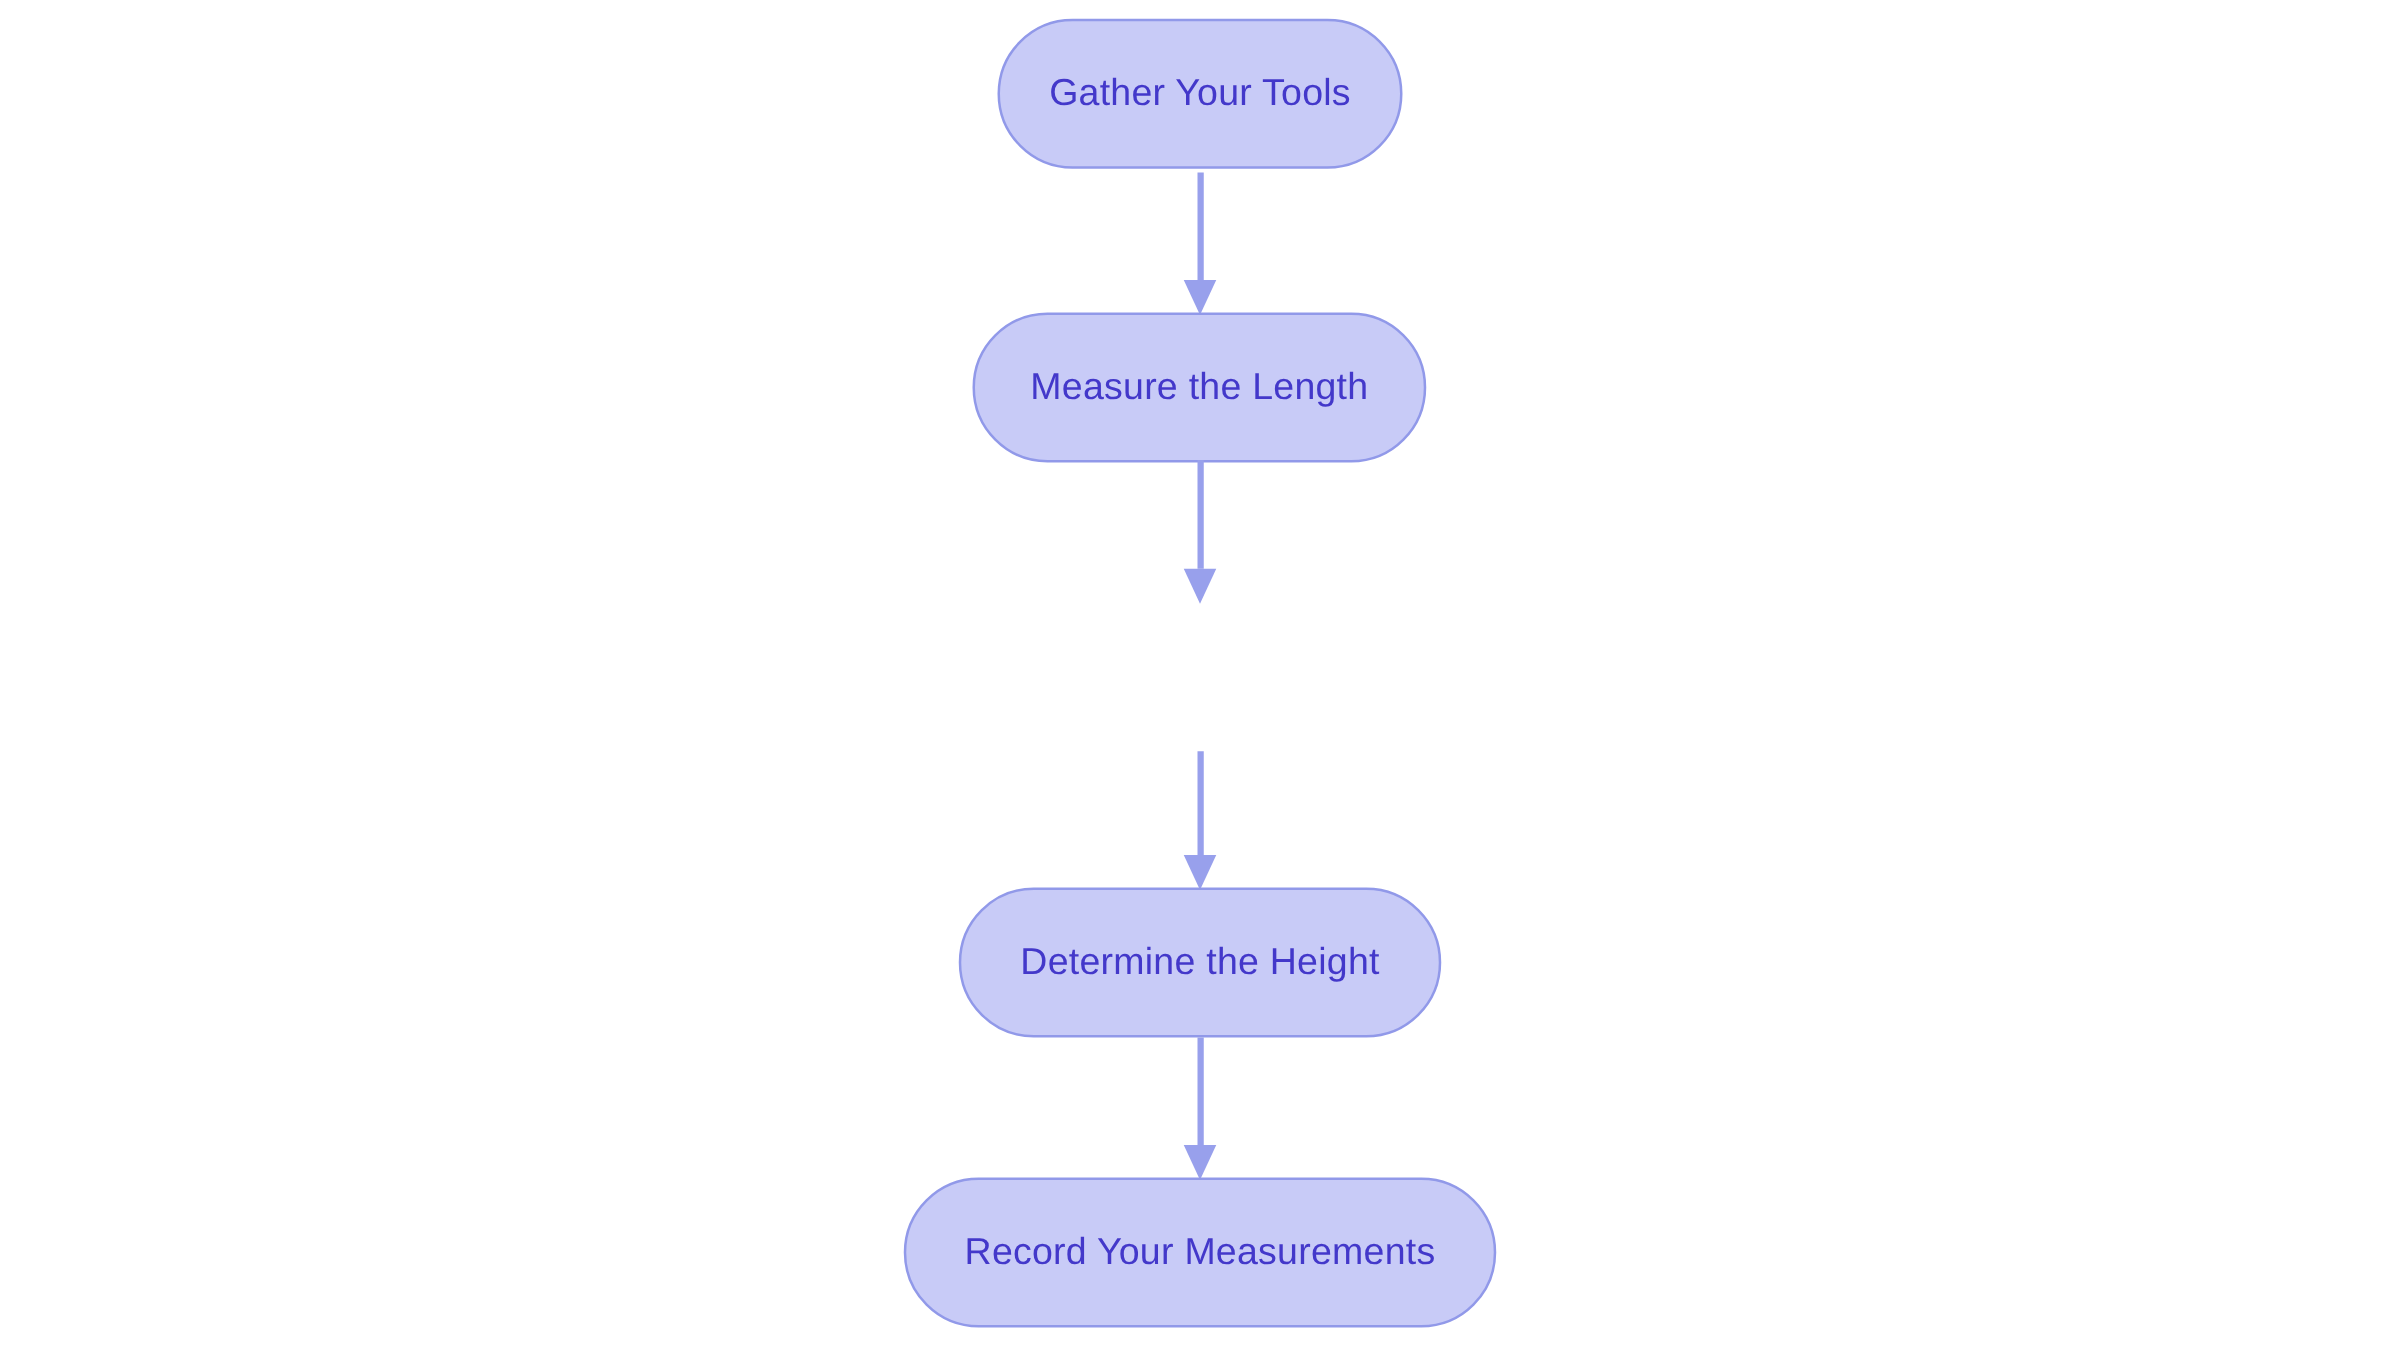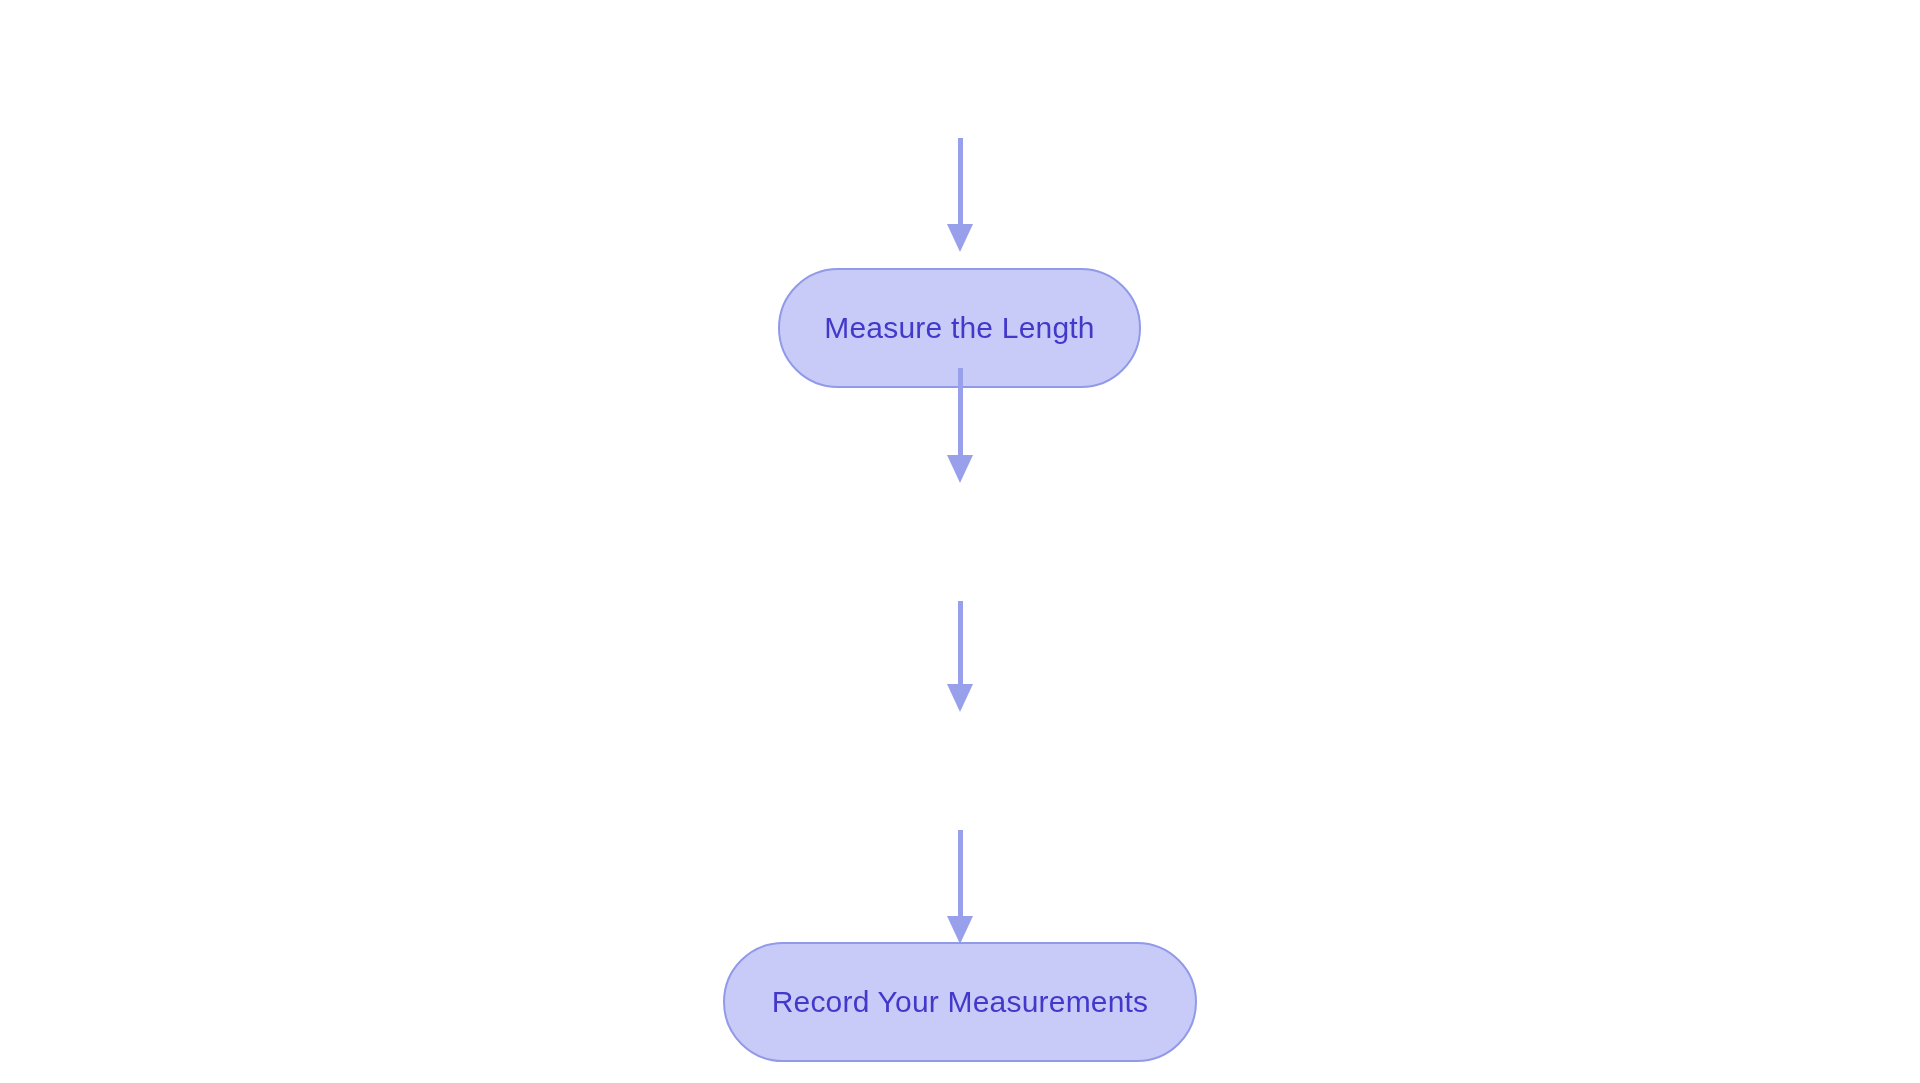--- a/index.html
+++ b/index.html
@@ -53,38 +53,41 @@
     left: 0;
     bottom: 0;
     width: 0;
     height: 0;
     border-left: 13px solid transparent;
     border-right: 13px solid transparent;
     border-top: 28px solid var(--arrow);
   }
   
   #node-0 { top: 15px;  left: 798px; width: 324px; }
-  #node-1 { top: 250px; left: 778px; width: 363px; margin-top: 18px; }
+  #node-1 { top: 250px; left: 778px; width: 363px; }
   #node-2 { top: 481px; left: 783px; width: 354px; }
   #node-3 { top: 710px; left: 767px; width: 386px; }
   #node-4 { top: 942px; left: 723px; width: 474px; text-align: center; }
   #arrow-0 { top: 138px; height: 114px; }
   #arrow-0 .arrow-line { height: 86px; }
   #arrow-1 { top: 368px; height: 115px; }
   #arrow-1 .arrow-line { height: 87px; }
   #arrow-2 { top: 601px; height: 111px; }
   #arrow-2 .arrow-line { height: 83px; }
   #arrow-3 { top: 830px; height: 114px; }
   #arrow-3 .arrow-line { height: 86px; }
 </style>
 </head>
 <body>
 
 <div class="canvas">
 
+  <div class="flow-node" id="node-0">
+    <span class="node-label">Gather Your Tools</span>
+  </div>
 
   <div class="arrow" id="arrow-0">
     <div class="arrow-line"></div>
     <div class="arrow-head"></div>
   </div>
 
   <div class="flow-node" id="node-1">
     <span class="node-label">Measure the Length</span>
   </div>
 
@@ -92,20 +95,23 @@
     <div class="arrow-line"></div>
     <div class="arrow-head"></div>
   </div>
 
 
   <div class="arrow" id="arrow-2">
     <div class="arrow-line"></div>
     <div class="arrow-head"></div>
   </div>
 
+  <div class="flow-node" id="node-3">
+    <span class="node-label">Determine the Height</span>
+  </div>
 
   <div class="arrow" id="arrow-3">
     <div class="arrow-line"></div>
     <div class="arrow-head"></div>
   </div>
 
   <div class="flow-node" id="node-4">
     <span class="node-label">Record Your Measurements</span>
   </div>
 

